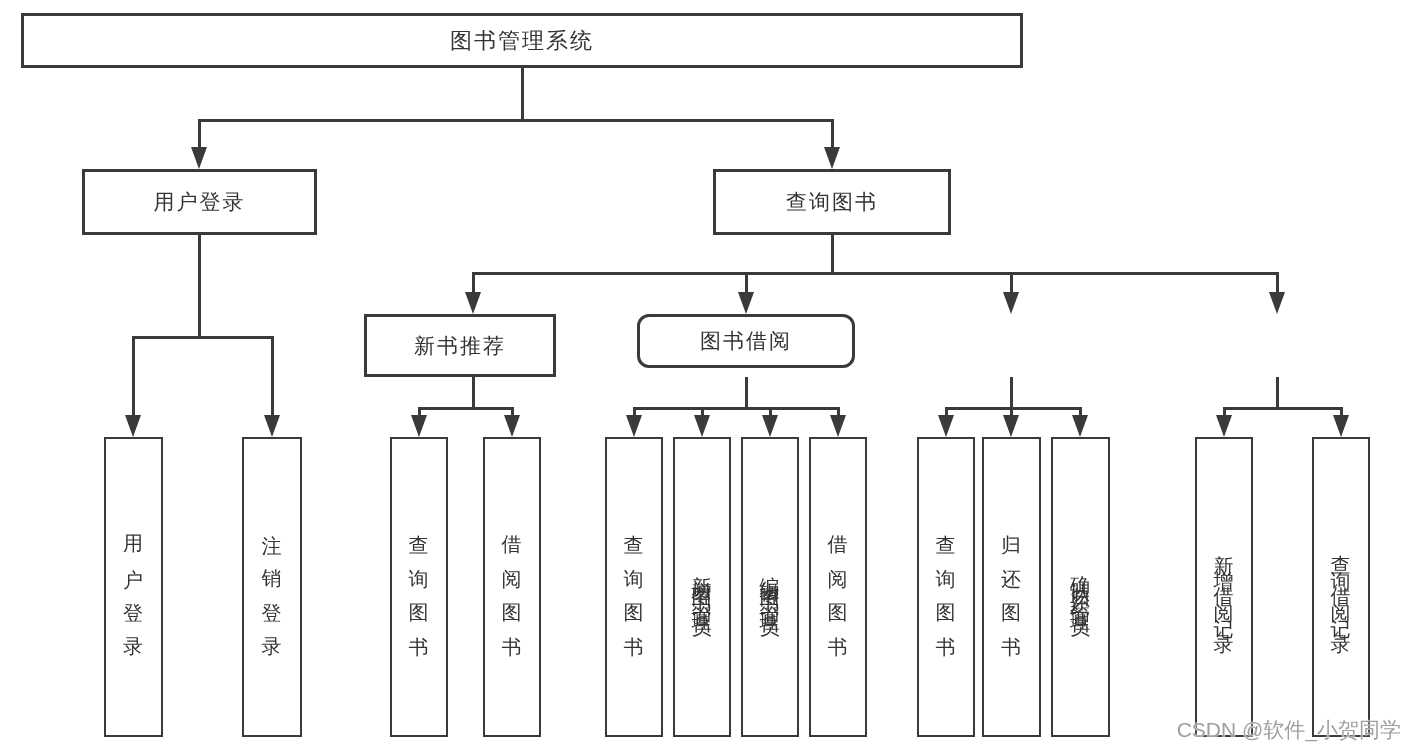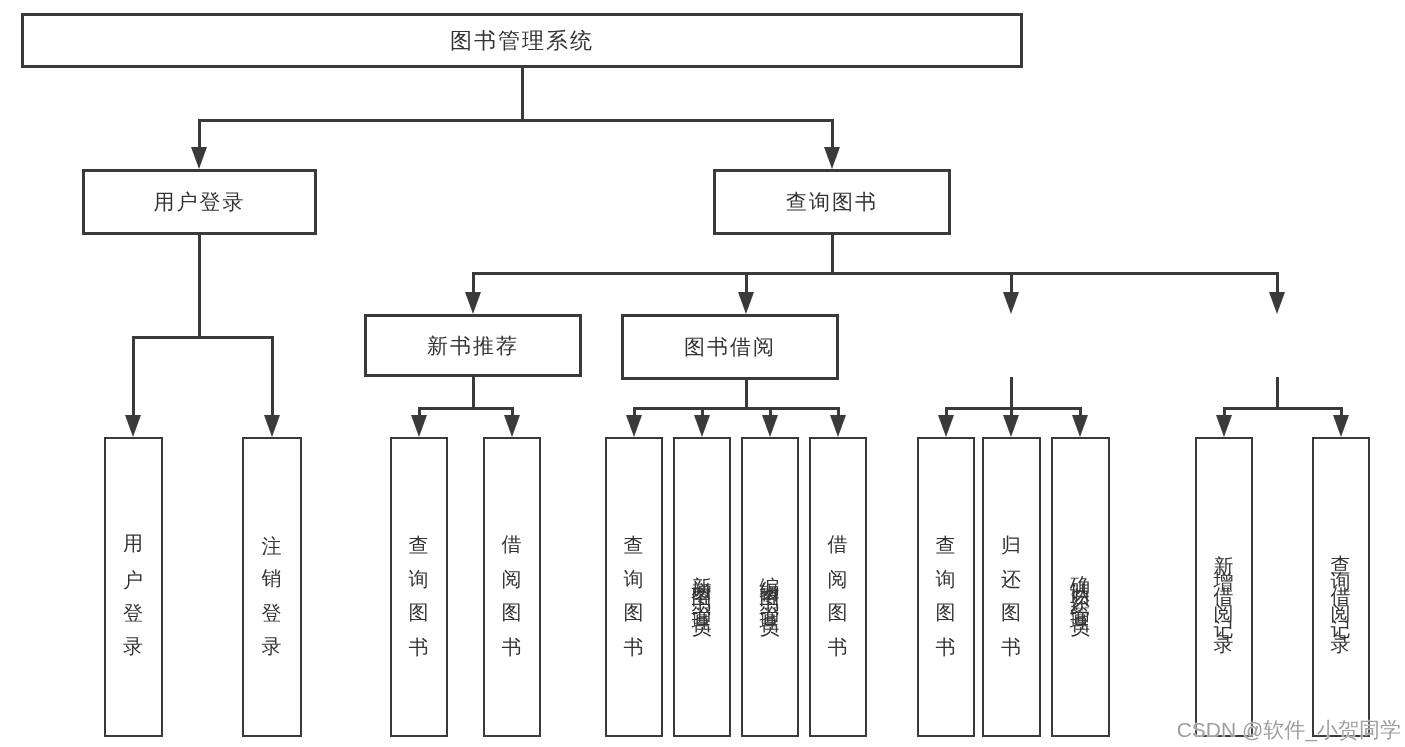--- a/index.html
+++ b/index.html
@@ -66,24 +66,24 @@
     <span class="hlabel">图书管理系统</span>
   </div>
 
   <div class="node branch" style="left:82px; top:169px; width:235px; height:66px;">
     <span class="hlabel">用户登录</span>
   </div>
   <div class="node branch" style="left:713px; top:169px; width:238px; height:66px;">
     <span class="hlabel">查询图书</span>
   </div>
 
-  <div class="node branch" style="left:364px; top:314px; width:218px; height:63px;">
+  <div class="node branch" style="left:364px; top:314px; width:192px; height:63px;">
     <span class="hlabel">新书推荐</span>
   </div>
-  <div class="node branch" style="left:621px; top:314px; width:218px; height:66px;">
+  <div class="node branch" style="left:637px; top:314px; width:218px; height:54px;border-radius:12px;">
     <span class="hlabel">图书借阅</span>
   </div>
 
   <div class="node leaf" style="left:104px; top:437px; width:59px; height:300px;">
     <span class="vtext" style="letter-spacing: 34px;">用户登录</span>
   </div>
   <div class="node leaf" style="left:242px; top:437px; width:60px; height:300px;">
     <span class="vtext" style="letter-spacing: 34px;">注销登录</span>
   </div>
 

